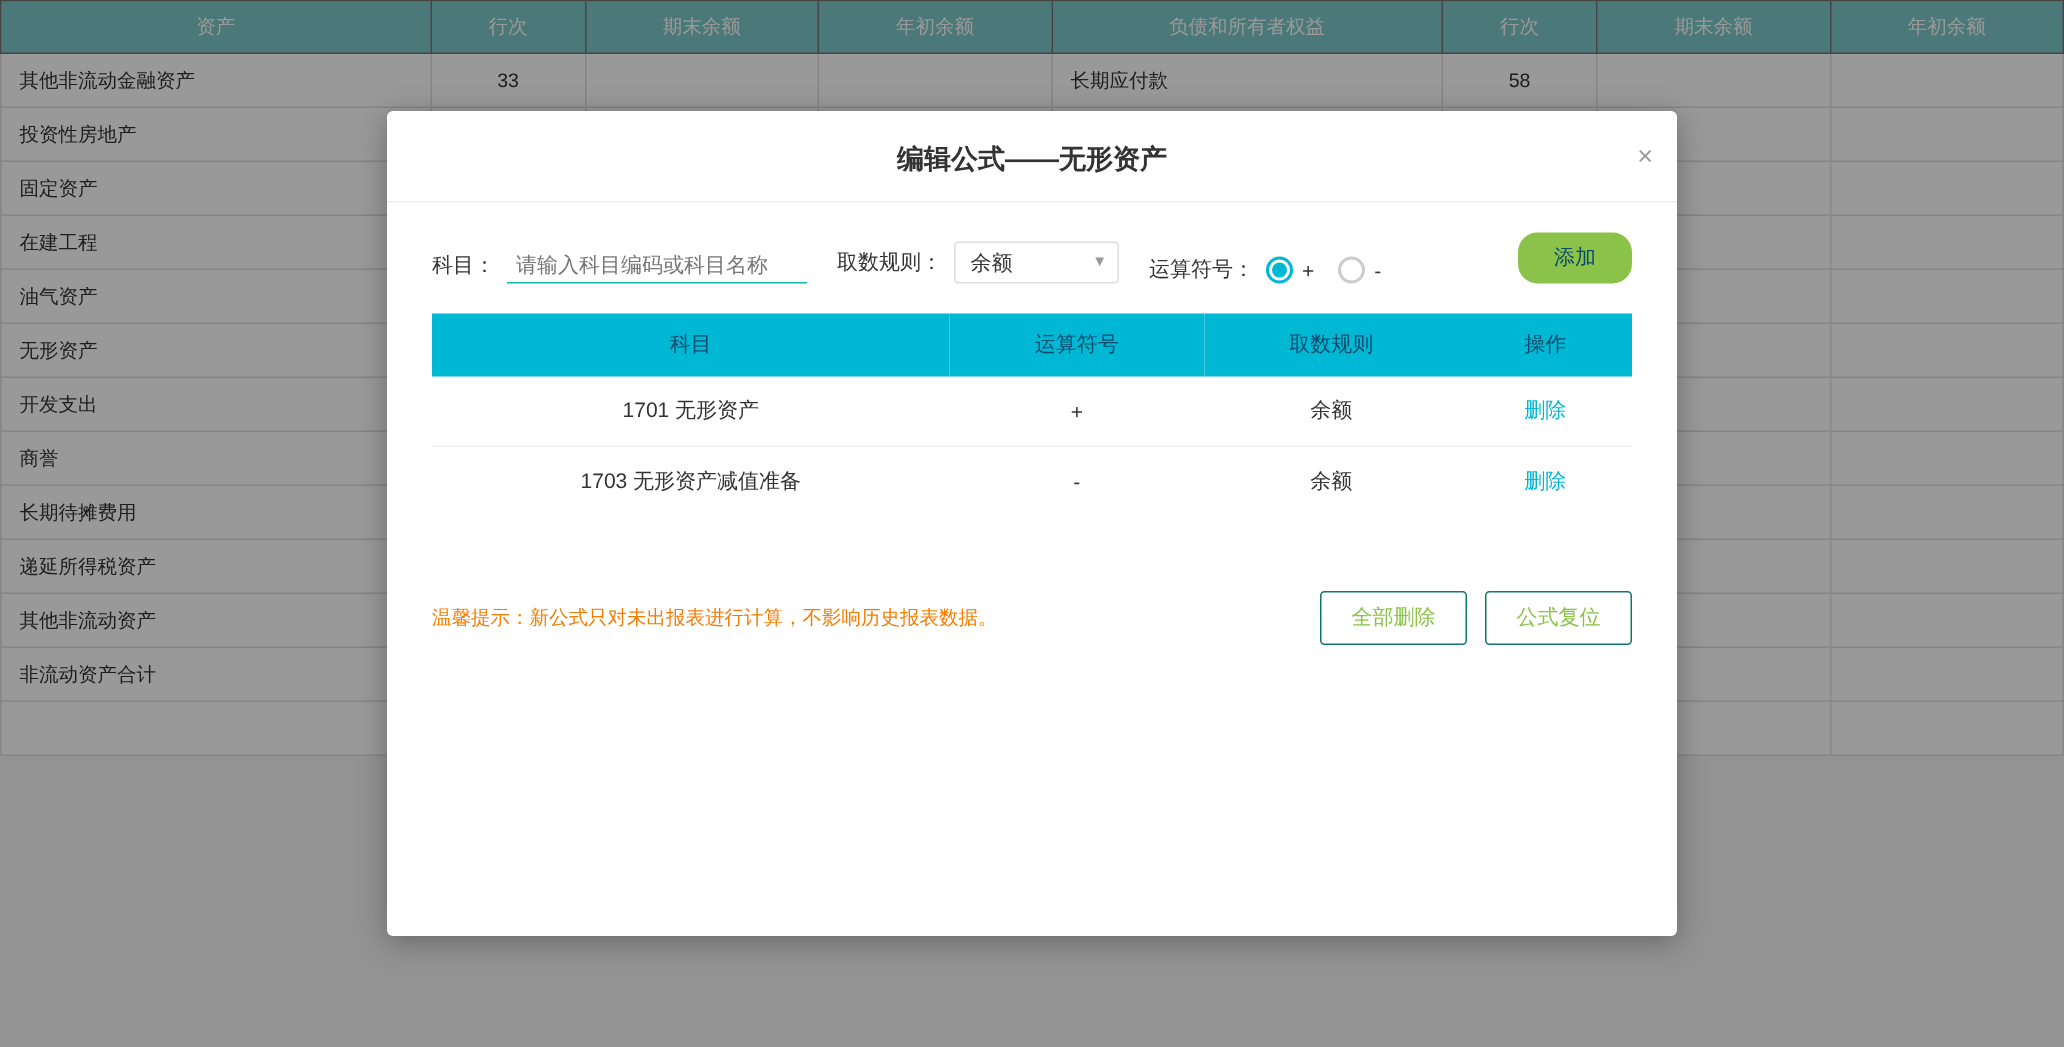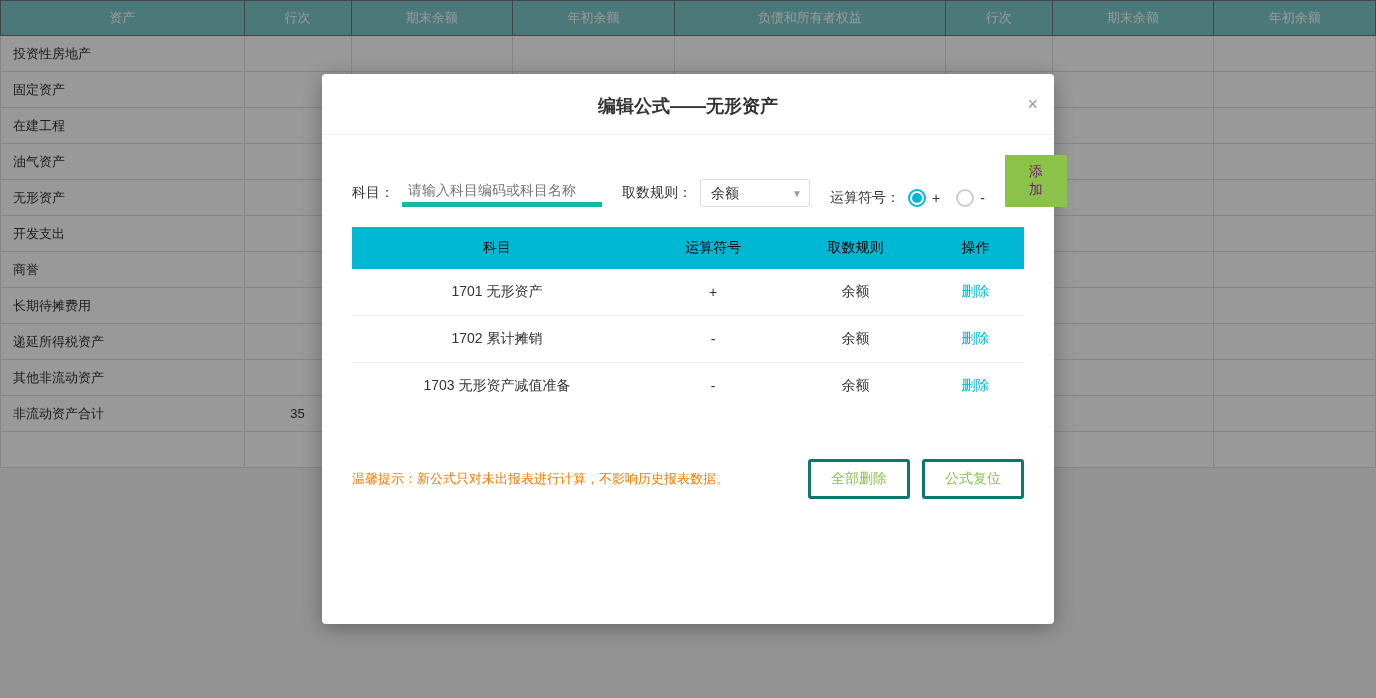--- a/index.html
+++ b/index.html
@@ -59,21 +59,21 @@
       display: flex;
       align-items: center;
       justify-content: center;
       z-index: 10;
     }
 
     
     .modal {
       background: #fff;
       border-radius: 4px;
-      width: 732px;
+      width: 860px;
       min-height: 550px;
       position: relative;
       box-shadow: 0 4px 20px rgba(0,0,0,0.3);
       padding-bottom: 30px;
     }
 
     .modal-header {
       text-align: center;
       padding: 20px 0 16px;
       font-size: 18px;
@@ -115,21 +115,21 @@
     }
 
     .form-label {
       color: #333;
       white-space: nowrap;
       font-size: 14px;
     }
 
     .form-input {
       border: none;
-      border-bottom: 5px solid #14b8a6;
+      border-bottom: 1px solid #14b8a6;
       outline: none;
       padding: 4px 6px;
       font-size: 14px;
       color: #999;
       width: 200px;
       background: transparent;
     }
 
     .form-select-wrapper {
       position: relative;
@@ -199,39 +199,39 @@
       border-color: #ccc;
     }
 
     .radio-label {
       font-size: 14px;
       color: #333;
     }
 
     .btn-add {
       background: #8bc34a;
-      color: #701a75;
+      color: #0c4a6e;
       border: none;
-      border-radius: 1px;
+      border-radius: 13px;
       padding: 8px 24px;
       font-size: 14px;
       cursor: pointer;
       margin-left: auto;
     }
 
     
     .data-table {
       width: 100%;
       border-collapse: collapse;
       margin-bottom: 20px;
     }
 
     .data-table thead tr {
       background: #00b8d4;
-      color: #000000;
+      color: #0c4a6e;
     }
 
     .data-table thead th {
       padding: 12px 16px;
       text-align: center;
       font-weight: normal;
       font-size: 14px;
     }
 
     .data-table tbody tr {
@@ -272,21 +272,21 @@
       color: #f57c00;
     }
 
     .footer-btns {
       display: flex;
       gap: 12px;
     }
 
     .btn-outline {
       background: #fff;
-      border: 3px solid #0f766e;
+      border: 1px solid #0f766e;
       color: #8bc34a;
       border-radius: 3px;
       padding: 8px 20px;
       font-size: 14px;
       cursor: pointer;
     }
   </style>
 </head>
 <body>
 
@@ -298,20 +298,30 @@
         <th>行次</th>
         <th>期末余额</th>
         <th>年初余额</th>
         <th>负债和所有者权益</th>
         <th>行次</th>
         <th>期末余额</th>
         <th>年初余额</th>
       </tr>
     </thead>
     <tbody>
+      <tr>
+        <td class="left-text">其他非流动金融资产</td>
+        <td>33</td>
+        <td></td>
+        <td></td>
+        <td class="left-text">长期应付款</td>
+        <td>58</td>
+        <td></td>
+        <td></td>
+      </tr>
       <tr>
         <td class="left-text">投资性房地产</td>
         <td></td>
           <td></td>
           <td></td>
         <td></td>
           <td></td>
           <td></td>
           <td></td>
       </tr>
@@ -487,26 +497,20 @@
         </thead>
         <tbody id="formula-tbody">
 
         <tr>
       <td class="subject-col">1701 无形资产</td>
       <td>+</td>
       <td>余额</td>
       <td><a class="delete-link">删除</a></td>
     </tr>
             <tr>
-      <td class="subject-col">1702 累计摊销</td>
-      <td>-</td>
-      <td>余额</td>
-      <td><a class="delete-link">删除</a></td>
-    </tr>
-            <tr>
       <td class="subject-col">1703 无形资产减值准备</td>
       <td>-</td>
       <td>余额</td>
       <td><a class="delete-link">删除</a></td>
     </tr>
           </tbody>
       </table>
     </div>
 
     <div class="modal-footer">

